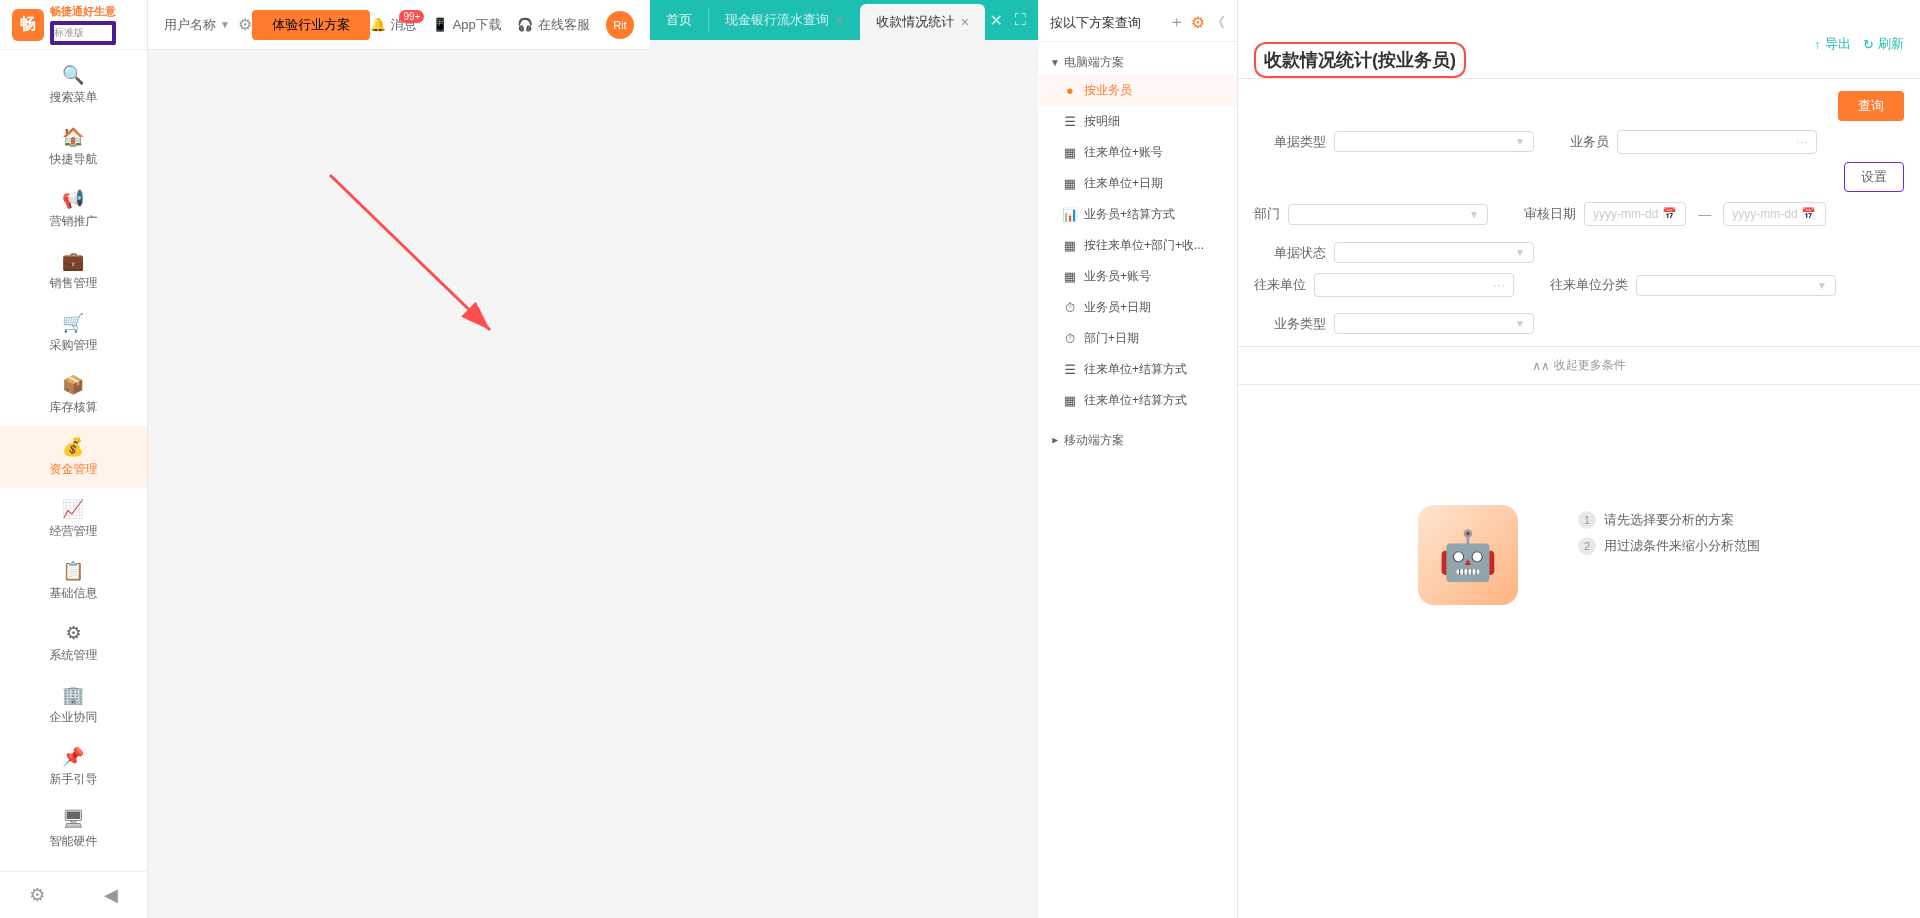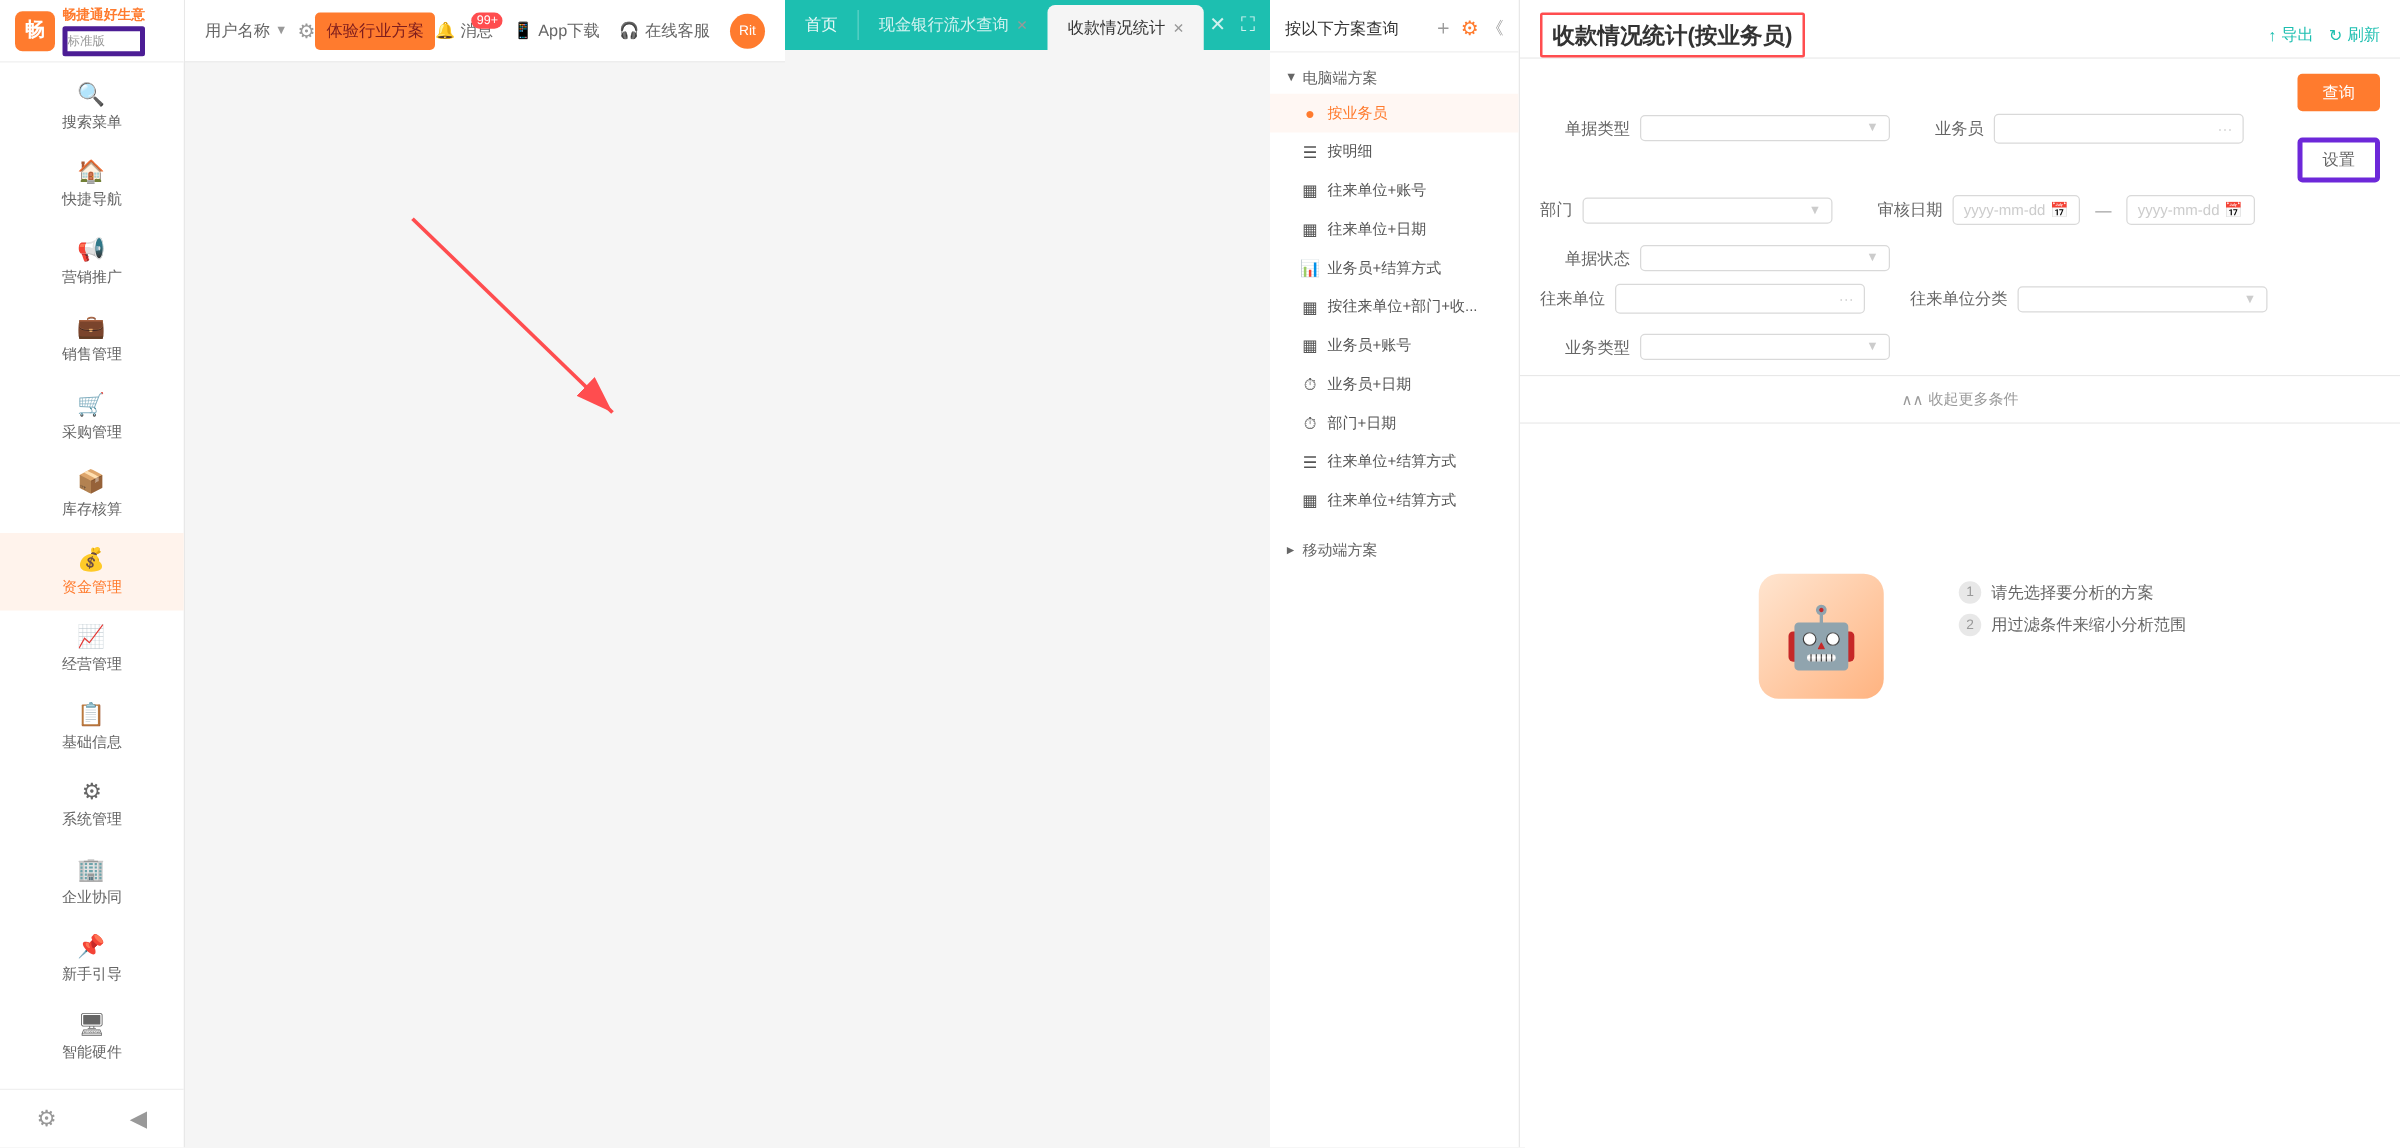--- a/index.html
+++ b/index.html
@@ -18,21 +18,21 @@
 
     
     .main { flex: 1; display: flex; flex-direction: row; overflow: hidden; }
 
     
     .top-header { height: 50px; background: #fff; display: flex; align-items: center; padding: 0 16px; border-bottom: 1px solid #e8e8e8; justify-content: space-between; }
     .top-header-left { display: flex; align-items: center; gap: 8px; }
     .user-info { display: flex; align-items: center; gap: 4px; font-size: 13px; color: #333; }
     .dropdown-arrow { color: #999; font-size: 10px; }
     .gear-btn { color: #999; font-size: 16px; cursor: pointer; }
-    .trial-btn { background: #ff7b2e; color: #7f1d1d; border: none; padding: 6px 9px; border-radius: 4px; font-size: 13px; cursor: pointer; }
+    .trial-btn { background: #ff7b2e; color: #000000; border: none; padding: 6px 20px; border-radius: 4px; font-size: 13px; cursor: pointer; }
     .top-header-right { display: flex; align-items: center; gap: 16px; color: #666; font-size: 13px; }
     .notif-btn { position: relative; cursor: pointer; display: flex; align-items: center; gap: 4px; }
     .badge { background: #ff4d4f; color: #fff; font-size: 10px; padding: 1px 4px; border-radius: 8px; position: absolute; top: -6px; right: -8px; }
     .app-btn, .service-btn { cursor: pointer; display: flex; align-items: center; gap: 4px; }
     .avatar { width: 28px; height: 28px; background: #ff7b2e; border-radius: 50%; display: flex; align-items: center; justify-content: center; color: #fff; font-size: 11px; }
 
     
     .tab-bar { height: 40px; background: #1dbfb0; display: flex; align-items: stretch; }
     .tab-item { display: flex; align-items: center; padding: 0 16px; color: rgba(255,255,255,0.8); font-size: 13px; cursor: pointer; gap: 6px; position: relative; }
     .tab-item.active { background: #f5f5f5; color: #333; border-radius: 6px 6px 0 0; margin-top: 4px; }
@@ -76,34 +76,34 @@
     .filter-label { font-size: 13px; color: #666; white-space: nowrap; }
     .date-group { display: flex; align-items: center; gap: 4px; }
     .date-quick-btn { padding: 2px 8px; border-radius: 3px; font-size: 12px; color: #666; cursor: pointer; border: 1px solid transparent; }
     .date-quick-btn.active { background: #ff7b2e; color: #fff; border-radius: 10px; }
     .date-range { color: #999; font-size: 12px; margin-left: 4px; }
     .filter-select { display: flex; align-items: center; border: 1px solid #d9d9d9; border-radius: 4px; padding: 4px 8px; min-width: 160px; justify-content: space-between; color: #999; font-size: 12px; cursor: pointer; background: #fff; }
     .filter-select .select-arrow { color: #ccc; font-size: 10px; }
     .date-input { border: 1px solid #d9d9d9; border-radius: 4px; padding: 4px 8px; font-size: 12px; color: #ccc; background: #fff; min-width: 100px; display: inline-flex; align-items: center; gap: 4px; }
     .date-separator { color: #999; }
     .query-btn { background: #ff7b2e; color: #fff; border: none; padding: 6px 20px; border-radius: 4px; font-size: 13px; cursor: pointer; }
-    .setting-btn { border: 4px solid #6d28d9; background: #fff; color: #666; padding: 5px 16px; border-radius: 4px; font-size: 13px; cursor: pointer; display: block; margin-top: 0; }
+    .setting-btn { border: 1px solid #6d28d9; background: #fff; color: #666; padding: 5px 16px; border-radius: 4px; font-size: 13px; cursor: pointer; display: block; margin-top: 20px; }
     .filter-actions-col { display: flex; flex-direction: column; align-items: flex-end; gap: 21px; margin-left: auto; }
 
     
     .collapse-bar { background: #fff; padding: 10px; display: flex; justify-content: center; border-bottom: 1px solid #e8e8e8; }
     .collapse-btn { color: #999; font-size: 12px; cursor: pointer; display: flex; align-items: center; gap: 4px; }
 
     
     .empty-area { flex: 1; display: flex; flex-direction: column; align-items: center; justify-content: flex-start; padding-top: 80px; background: #fff; }
     .empty-illustration { width: 140px; height: 120px; display: flex; align-items: center; justify-content: center; }
     .empty-tips { margin-top: 16px; display: flex; flex-direction: column; gap: 8px; }
     .empty-tip { display: flex; align-items: center; gap: 8px; font-size: 13px; color: #666; }
     .tip-num { width: 18px; height: 18px; border-radius: 50%; background: #e8e8e8; color: #999; display: flex; align-items: center; justify-content: center; font-size: 11px; flex-shrink: 0; }
-    .red-box { border: 2px solid #ff4d4f; padding: 4px 8px; border-radius: 2px; display: inline-block; }
+    .red-box { border: 2px solid #ff4d4f; padding: 4px 8px; border-radius: 12px; display: inline-block; margin-top: 32px; }
   </style>
 </head>
 <body>
 
 <div class="sidebar">
   <div class="sidebar-logo">
     <div class="logo-icon">畅</div>
     <div style="display:flex;flex-direction:column;margin-left:6px;">
       <span style="font-size:11px;color:#ff7b2e;font-weight:600;">畅捷通好生意</span>
       <span style="font-size:10px;color:#999;border:4px solid #4c1d95;padding:1px 0;border-radius:2px;margin-top:2px;display:inline-block;">标准版</span>

